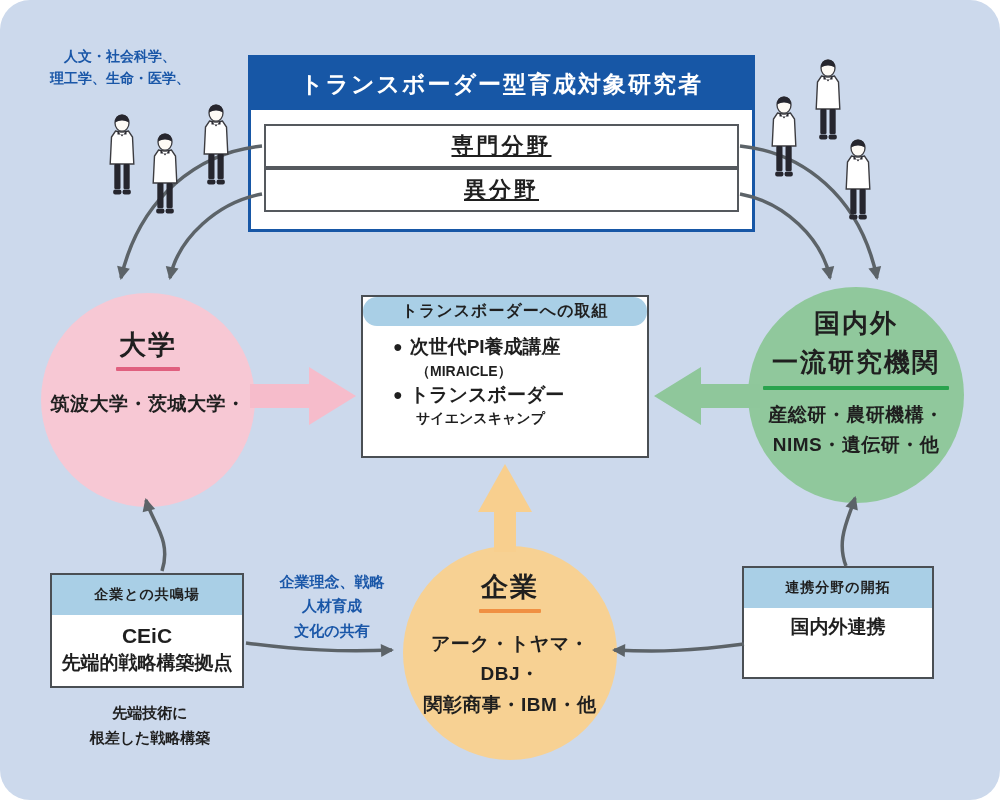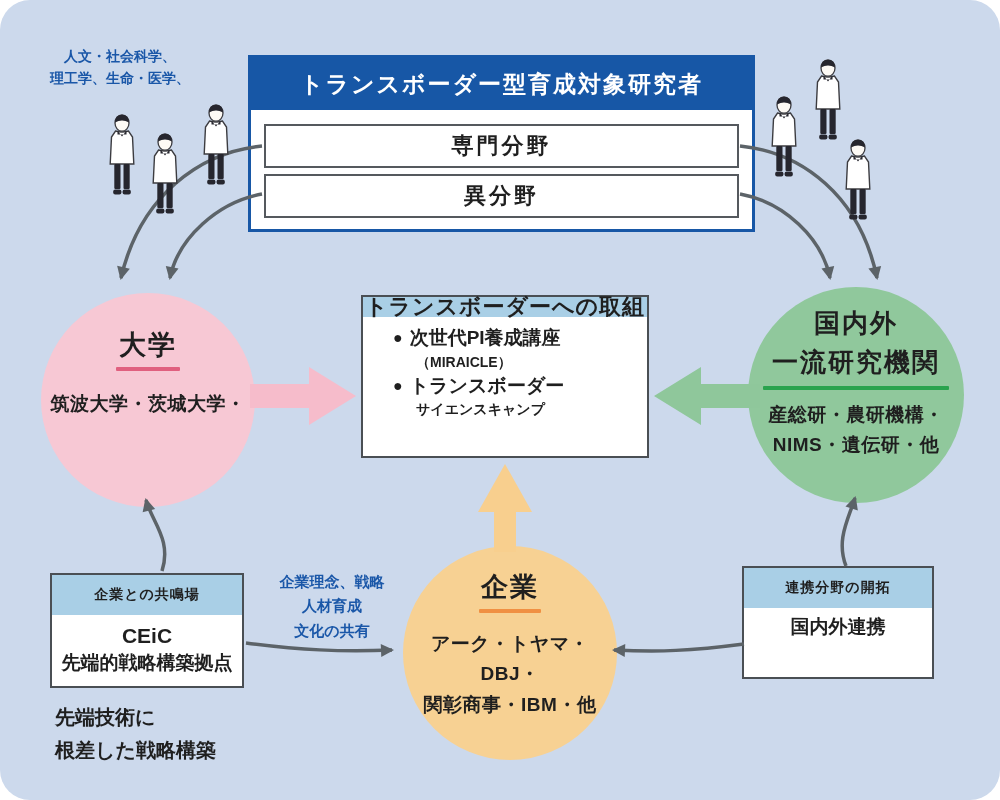--- a/index.html
+++ b/index.html
@@ -19,21 +19,21 @@
   
   .top-left-note{position:absolute;left:20px;top:45px;width:200px;text-align:center;
     color:var(--text_blue);font-weight:bold;font-size:14px;line-height:1.6;z-index:3;}
 
   
   .top-box{position:absolute;left:248px;top:55px;width:507px;height:177px;
     background:var(--white);border:3px solid var(--panel_blue);z-index:1;}
   .top-box-header{height:52px;background:var(--panel_blue);color:#fff;
     display:flex;align-items:center;justify-content:center;
     font-size:23px;font-weight:bold;letter-spacing:2px;}
-  .top-box-body{padding:14px 13px 12px 13px;display:flex;flex-direction:column;gap:6px;}
+  .top-box-body{padding:14px 13px 12px 13px;display:flex;flex-direction:column;text-decoration:underline;}
   .field-row{height:44px;border:2px solid #55595e;display:flex;align-items:center;
     justify-content:center;font-size:22px;font-weight:bold;letter-spacing:3px;background:#fff;}
 
   
   .circle{position:absolute;border-radius:50%;text-align:center;z-index:1;}
   .circle-title{font-size:27px;font-weight:bold;letter-spacing:2px;display:inline-block;}
   .underline{height:4px;margin:4px auto 0 auto;border-radius:1px;}
   .circle-line{font-size:19px;font-weight:bold;line-height:1.6;letter-spacing:0.5px;}
 
   .pink-circle{left:41px;top:293px;width:214px;height:214px;background:var(--pink_circle);padding-top:34px;}
@@ -42,44 +42,44 @@
   .green-circle{left:748px;top:287px;width:216px;height:216px;background:var(--green_circle);padding-top:17px;}
   .green-circle .circle-title{font-size:26px;line-height:1.5;}
   .green-circle .underline{width:186px;background:var(--green_underline);margin-bottom:10px;}
 
   .yellow-circle{left:403px;top:546px;width:214px;height:214px;background:var(--yellow_circle);padding-top:23px;}
   .yellow-circle .underline{width:62px;background:var(--orange_underline);margin-bottom:16px;}
 
   
   .center-box{position:absolute;left:361px;top:295px;width:288px;height:163px;
     background:var(--white);border:2.5px solid var(--box_border_gray);z-index:1;}
-  .center-box-header{height:20px;background:var(--header_lightblue);
+  .center-box-header{height:29px;background:var(--header_lightblue);
     display:flex;align-items:center;justify-content:center;
-    font-size:22px;font-weight:bold;letter-spacing:1px;}
+    font-size:16px;font-weight:bold;letter-spacing:1px;border-radius:14px;}
   .center-box-body{padding:7px 10px 0 30px;}
   .bullet-row{display:flex;gap:7px;font-size:19px;font-weight:bold;line-height:1.45;}
   .bullet{font-size:16px;line-height:1.7;}
   .bullet-cont{padding-left:23px;font-size:14px;font-weight:bold;line-height:1.45;}
 
   
   .small-box{position:absolute;background:var(--white);border:2.5px solid var(--box_border_gray);z-index:1;}
   .small-box-header{height:40px;background:var(--header_lightblue);
     display:flex;align-items:center;justify-content:center;
     font-size:14px;font-weight:bold;letter-spacing:1px;}
   .small-box-body{display:flex;flex-direction:column;align-items:center;justify-content:center;
     font-weight:bold;line-height:1.4;padding-top:6px;}
   .ceic-box{left:50px;top:573px;width:194px;height:115px;}
   .ceic-box .small-box-body{font-size:19px;}
   .ceic-box .small-box-body .b0{font-size:21px;}
   .collab-box{left:742px;top:566px;width:192px;height:113px;}
   .collab-box .small-box-body{font-size:19px;}
 
   
-  .ceic-note{position:absolute;left:55px;top:701px;width:190px;text-align:left;
-    font-size:20px;font-weight:bold;line-height:1.65;z-index:3;}
+  .ceic-note{position:absolute;left:55px;top:701px;width:190px;text-align:center;
+    font-size:15px;font-weight:bold;line-height:1.65;z-index:3;}
   .share-note{position:absolute;left:256px;top:570px;width:152px;text-align:center;
     color:var(--text_blue);font-size:15px;font-weight:bold;line-height:1.62;z-index:3;}
 
   
   .overlay{position:absolute;inset:0;z-index:2;pointer-events:none;}
   .gray-arrow{stroke:var(--arrow_gray);stroke-width:3.5;fill:none;}
   .ah-fill{fill:var(--arrow_gray);}
   .pink-block{fill:var(--pink_arrow);}
   .green-block{fill:var(--green_arrow);}
   .yellow-block{fill:var(--yellow_arrow);}

